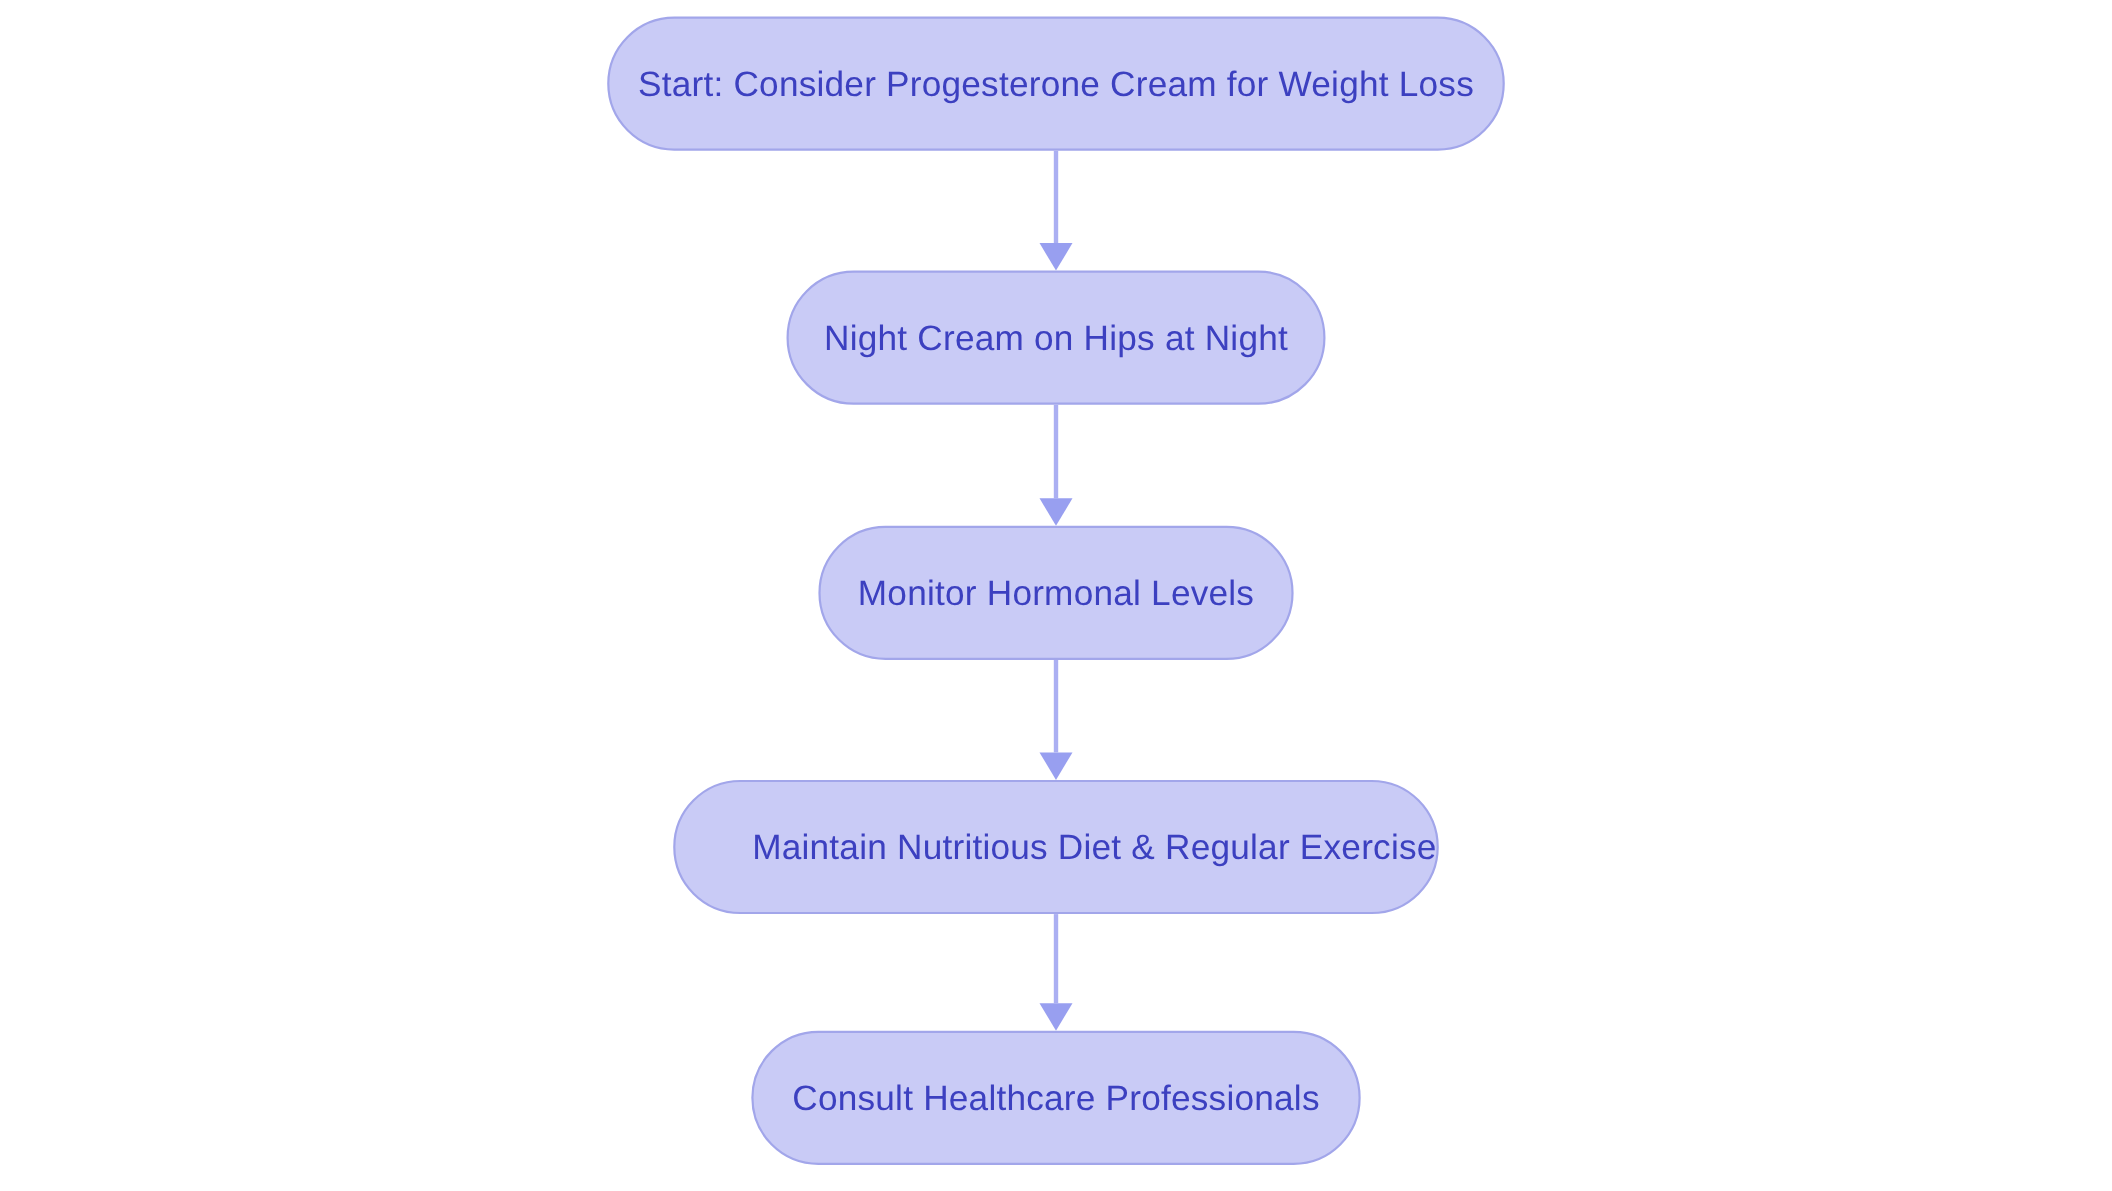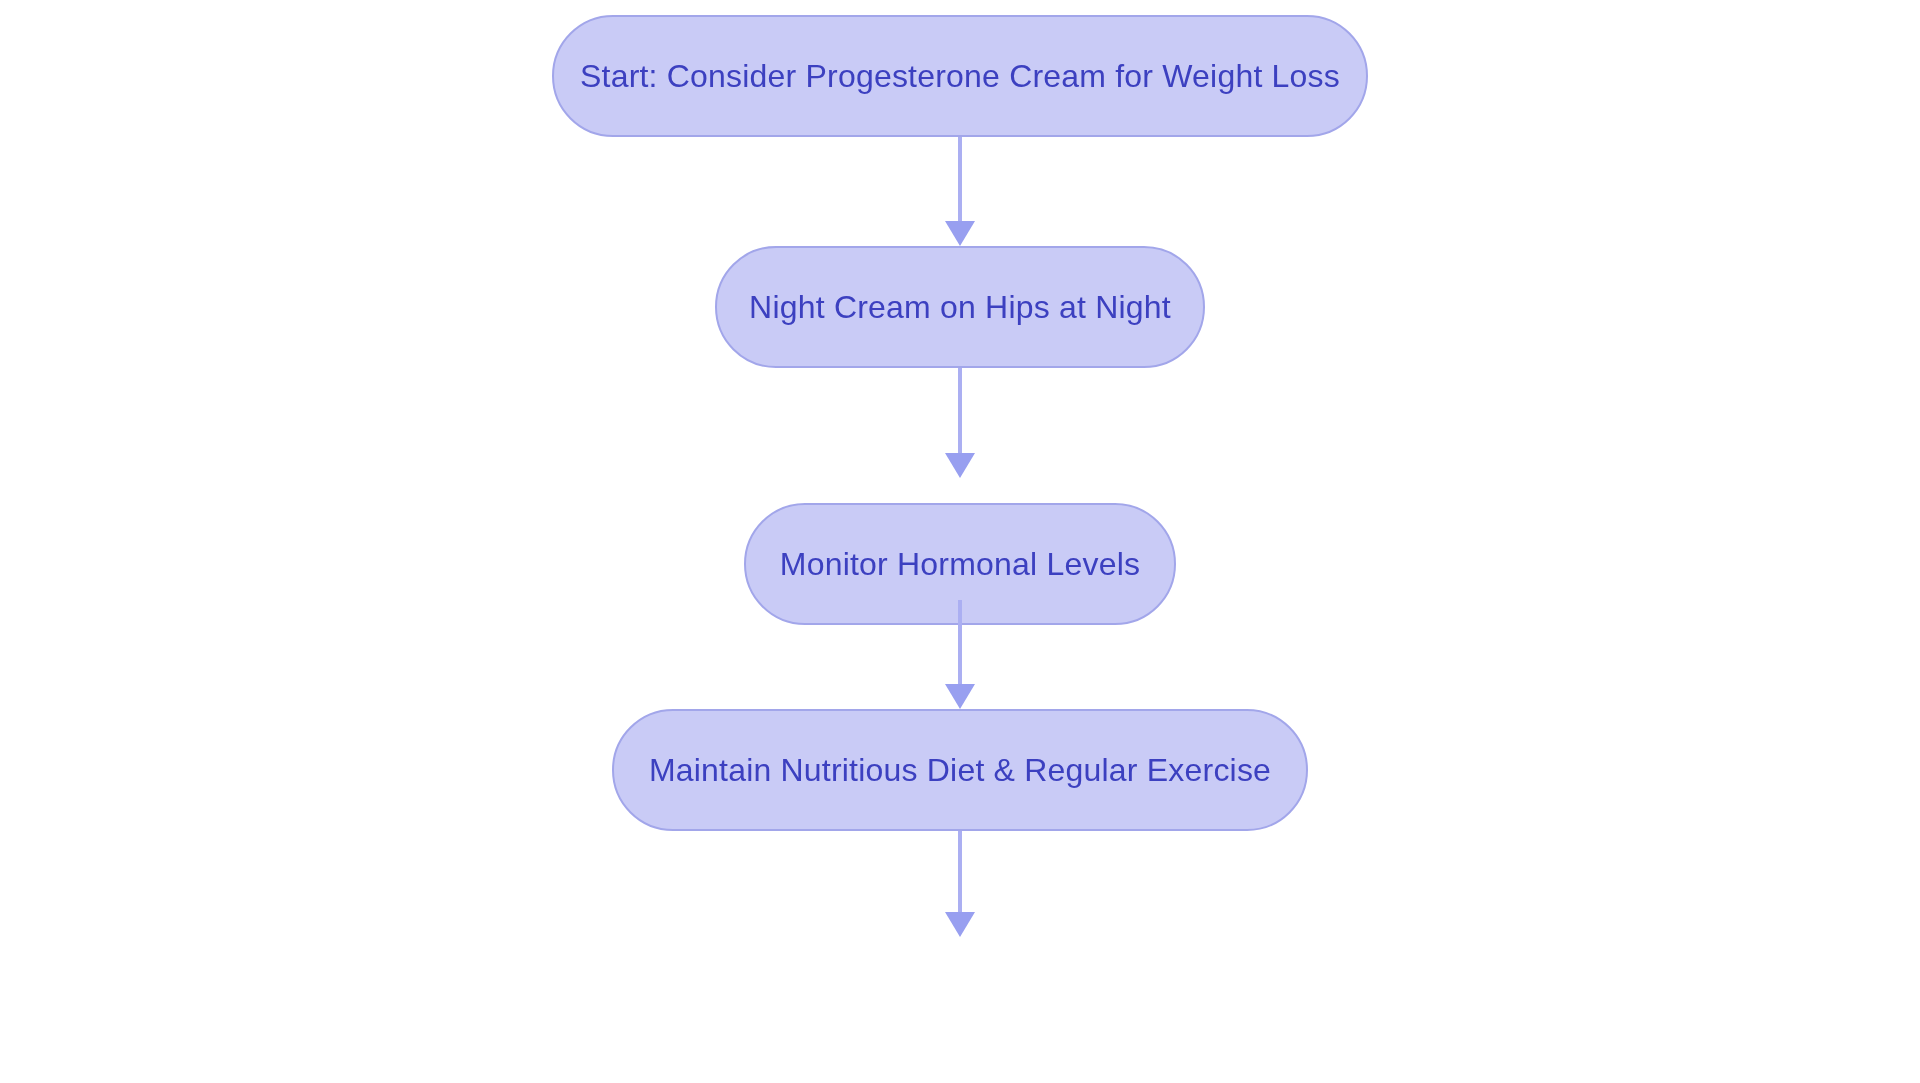--- a/index.html
+++ b/index.html
@@ -27,22 +27,22 @@
   }
   .node-label {
     color: var(--node-text, #3c40c0);
     font-size: 32px;
     white-space: nowrap;
     letter-spacing: 0.2px;
   }
   
   .node-1 { left: 552px; top: 15px;  width: 816px; }
   .node-2 { left: 715px; top: 246px; width: 490px; }
-  .node-3 { left: 744px; top: 503px; width: 432px; }
-  .node-4 { left: 612px; top: 709px; width: 696px; }
+  .node-3 { left: 744px; top: 478px; width: 432px; }
+  .node-4 { left: 612px; top: 709px; width: 696px; justify-content: flex-end; }
   .node-5 { left: 683px; top: 937px; width: 554px; }
 
   .arrow {
     position: absolute;
     left: 945px;
     width: 30px;
     display: flex;
     flex-direction: column;
     align-items: center;
   }
@@ -100,14 +100,17 @@
 
   <div class="node node-4">
     <span class="node-label">Maintain Nutritious Diet &amp; Regular Exercise</span>
   </div>
 
   <div class="arrow arrow-4">
     <span class="arrow-line"></span>
     <span class="arrow-head"></span>
   </div>
 
+  <div class="node node-5">
+    <span class="node-label">Consult Healthcare Professionals</span>
+  </div>
 
 </div>
 
 </body></html>

